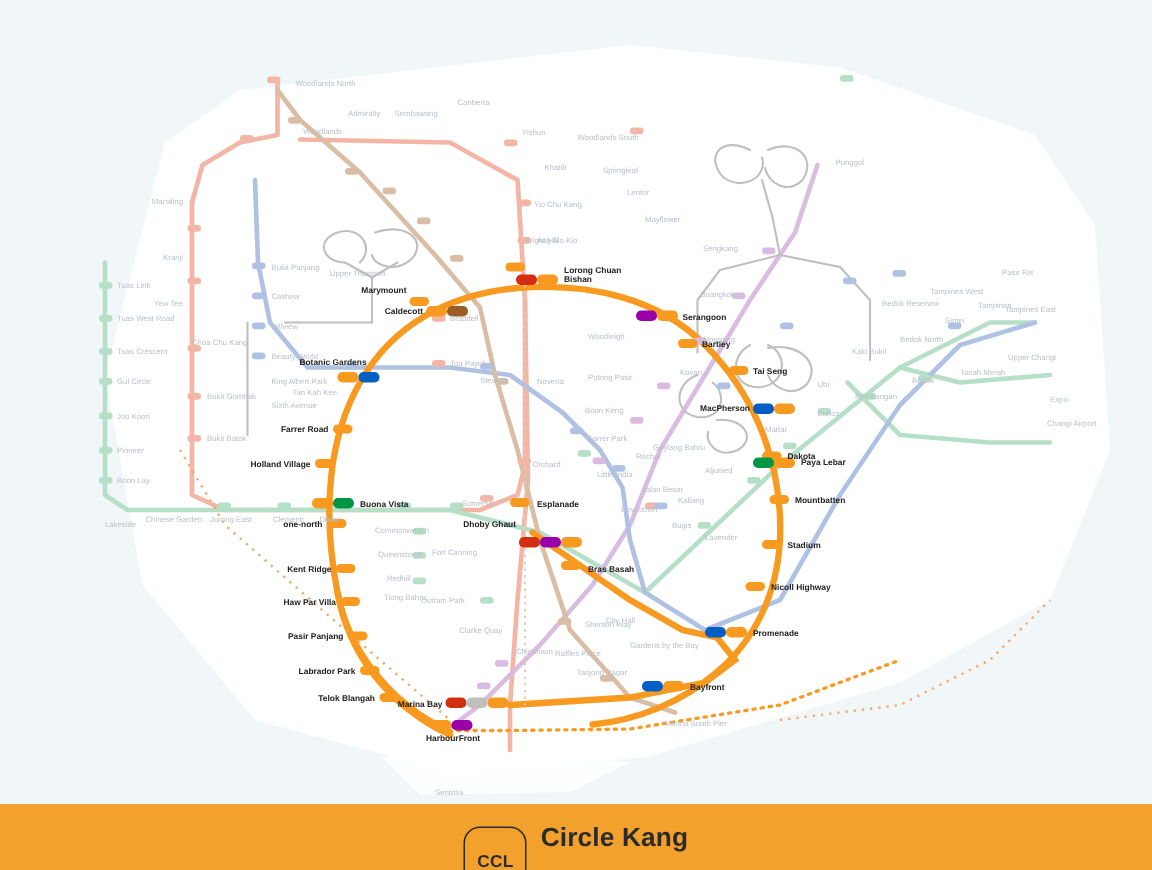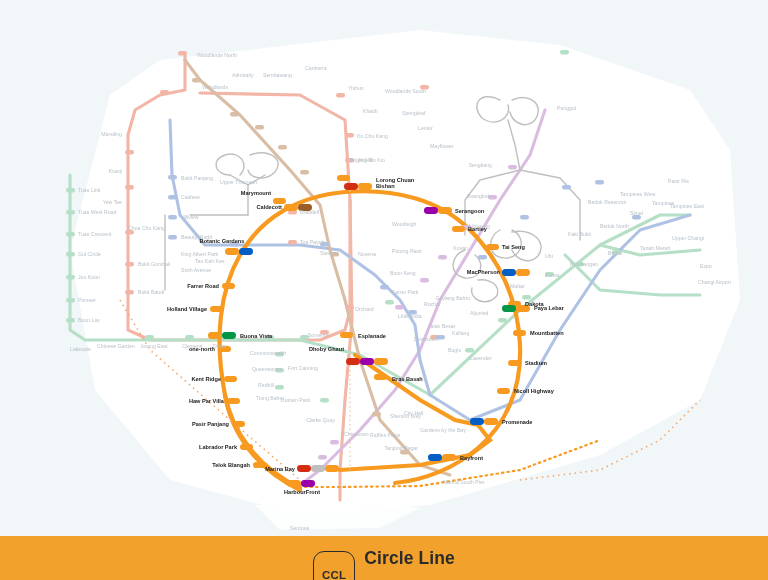--- a/index.html
+++ b/index.html
@@ -402,14 +402,14 @@
 
     <text class="lbl-dim" x="290" y="530">Sentosa</text>
     <text class="lbl-dim" x="404" y="415">City Hall</text>
     <text class="lbl-dim" x="370" y="437">Raffles Place</text>
   </g>
 </svg>
 </div>
 
 <div id="footer-bar">
   <span id="footer-badge">CCL</span>
-  <span id="footer-title">Circle Line</span>
+  <span id="footer-title">Circle Kang</span>
 </div>
 
 </body></html>

